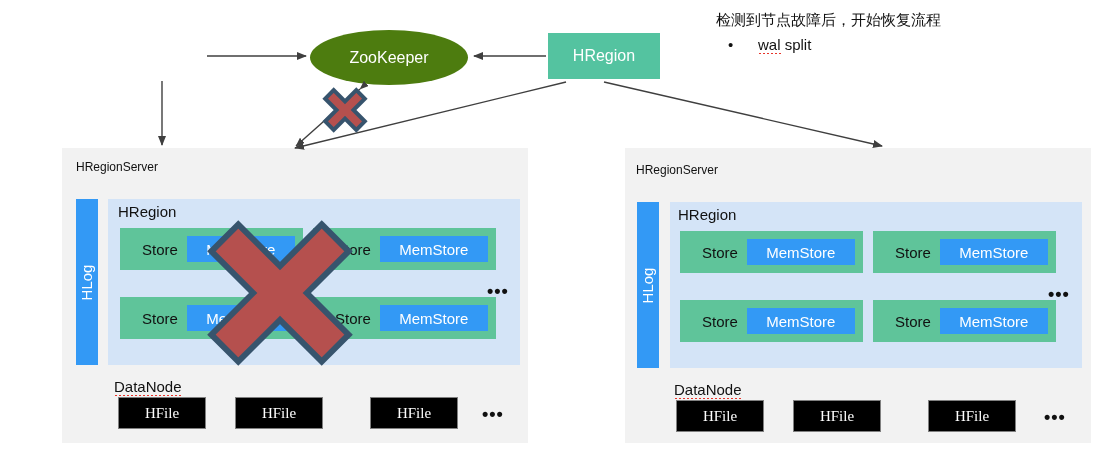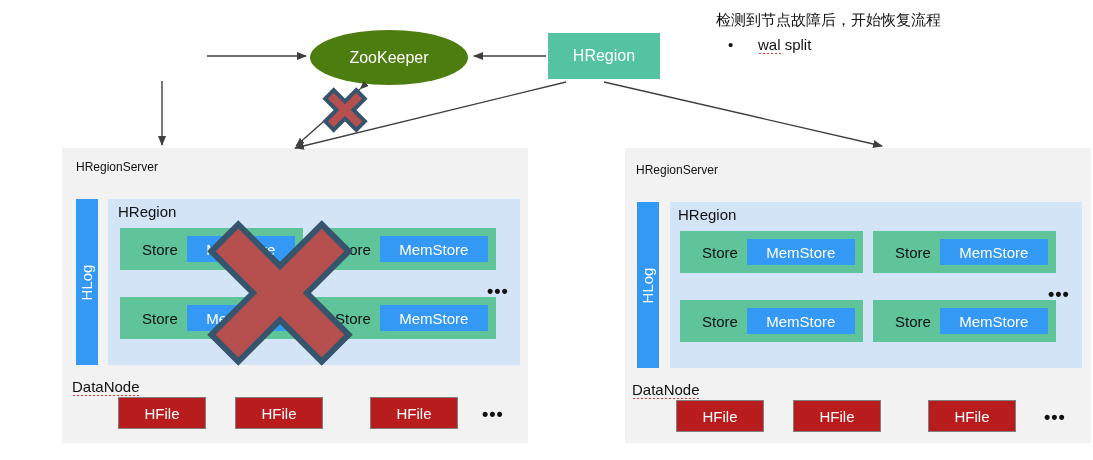--- a/index.html
+++ b/index.html
@@ -86,26 +86,26 @@
     background:#3399f5;
     margin-left:9px;
     display:flex;align-items:center;justify-content:center;
     font-size:15px;color:#ffffff;white-space:nowrap;
   }
   .ellipsis{
     position:absolute;font-size:18px;color:#111;letter-spacing:1px;
     font-weight:bold;
   }
   .datanode-label{
-    position:absolute;font-size:15px;color:#111;
+    position:absolute;font-size:15px;color:#111;margin-left:42px;
   }
   .hfile-box{
-    background:#b91c1c;border:1px solid #808080;
-    display:flex;align-items:center;justify-content:center;
-    font-size:15px;color:#ffffff;
+    background:#000000;border:1px solid #808080;
+    display:flex;align-items:center;justify-content:center;
+    font-size:15px;color:#ffffff;font-family:Liberation Serif, serif;
   }
 
   
   .ov{position:absolute;left:0;top:0;width:1093px;height:460px;pointer-events:none;}
 </style>
 </head>
 <body>
 
 <div id="stage">
 

